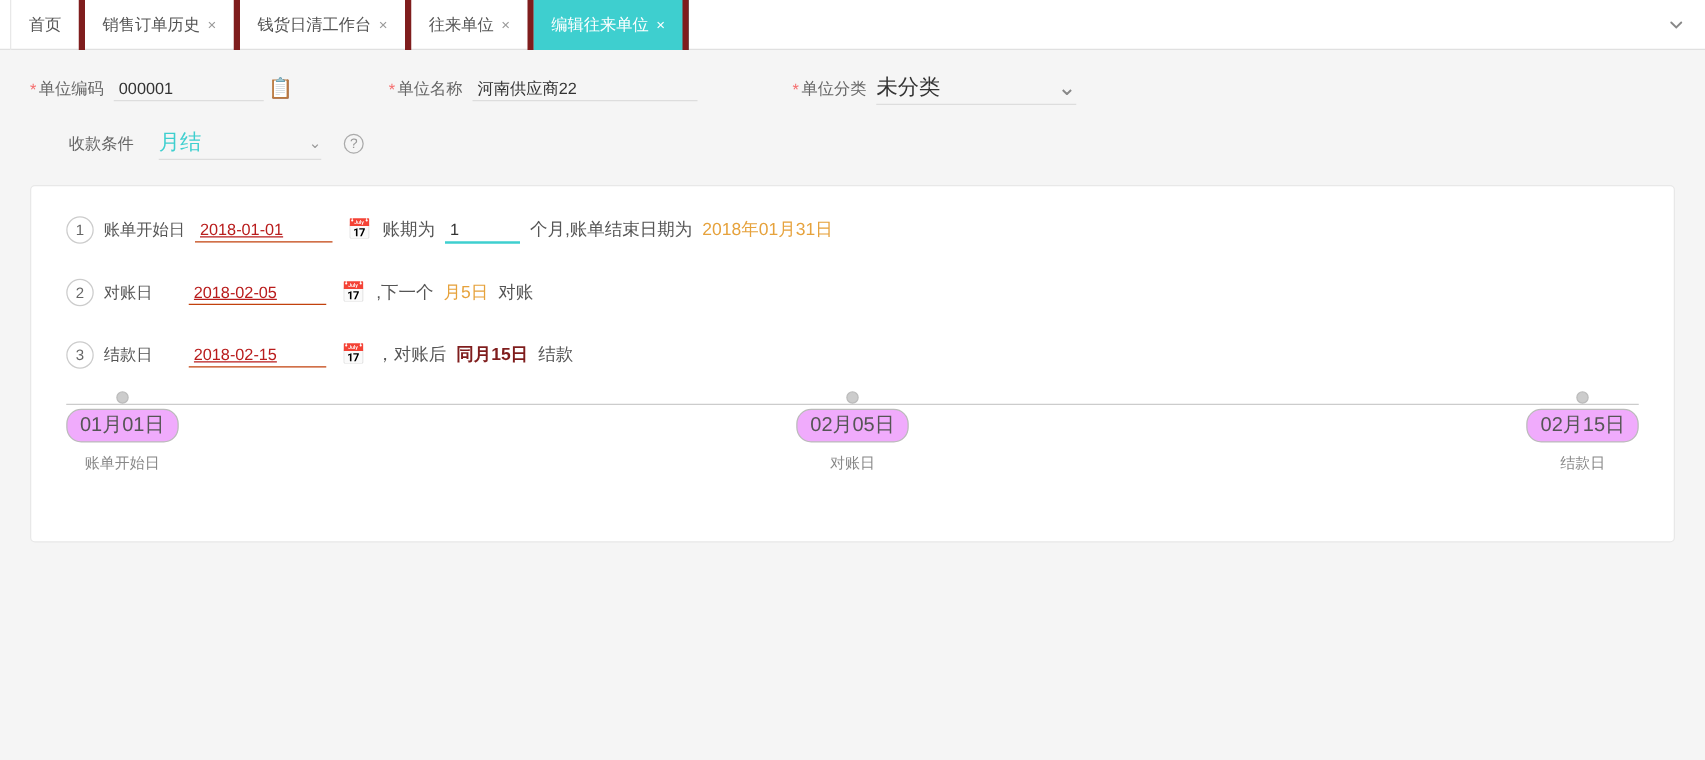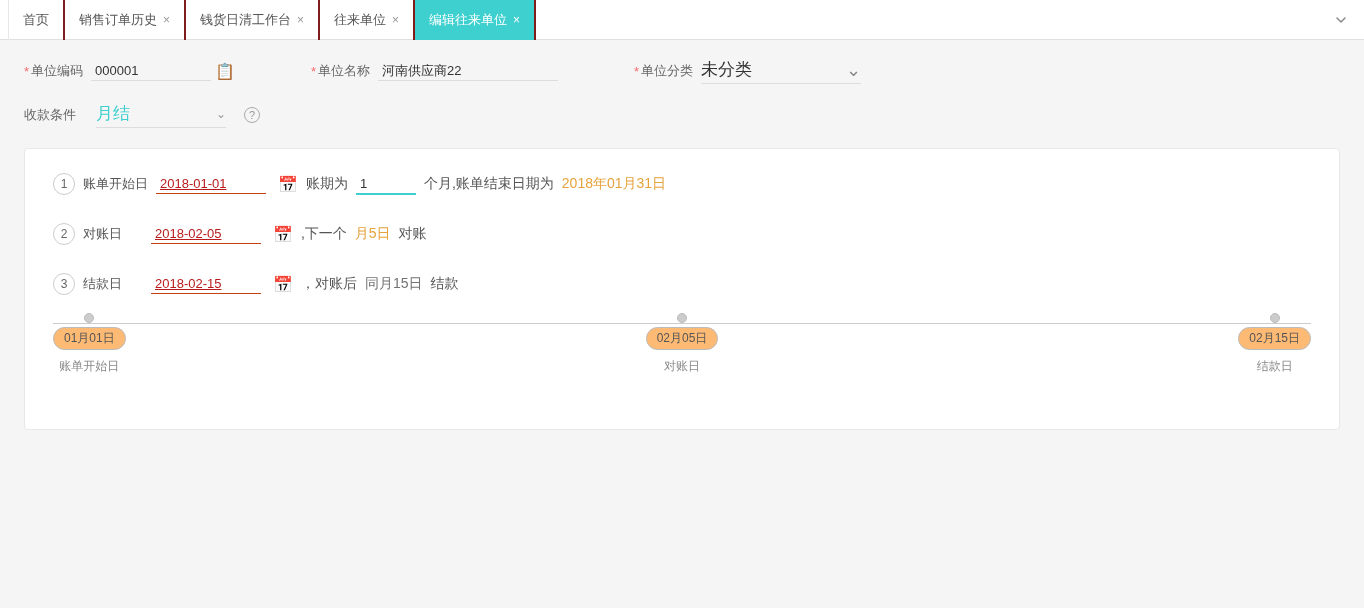--- a/index.html
+++ b/index.html
@@ -15,21 +15,21 @@
       padding: 0 8px;
     }
     .tab {
       display: flex;
       align-items: center;
       padding: 0 14px;
       height: 40px;
       cursor: pointer;
       font-size: 13px;
       color: #555;
-      border-right: 2px solid #7f1d1d;
+      border-right: 5px solid #7f1d1d;
       white-space: nowrap;
       gap: 6px;
     }
     .tab:first-child { border-left: 1px solid #e8e8e8; }
     .tab.active {
       background: #3ecfcf;
       color: #fff;
       font-weight: 500;
       align-items: center;
     }
@@ -205,21 +205,21 @@
       background: transparent;
       color: #b91c1c;
       width: 110px;
       text-decoration: underline;
     }
     .step-text {
       font-size: 14px;
       color: #555;
     }
     .highlight-orange { color: #e6a23c; }
-    .highlight-teal { color: #737373; }
+    .highlight-teal { color: #7f1d1d; font-weight: bold; }
     .step-input-num {
       border: none;
       border-bottom: 2px solid #3ecfcf;
       outline: none;
       font-size: 13px;
       padding: 2px 4px;
       background: transparent;
       color: #333;
       width: 60px;
     }
@@ -265,23 +265,23 @@
       height: 10px;
       border-radius: 50%;
       background: #ccc;
       border: 1px solid #bbb;
     }
     .timeline-dot.end { background: #ccc; }
     .timeline-badge {
       border: 1px solid #bbb;
       border-radius: 12px;
       padding: 2px 10px;
-      font-size: 12px;
-      color: #555;
-      background: #fdba74;
+      font-size: 16px;
+      color: #555;
+      background: #f0abfc;
       white-space: nowrap;
     }
     .timeline-sublabel {
       font-size: 12px;
       color: #888;
       margin-top: 4px;
     }
 
     .field-group {
       display: flex;
@@ -343,21 +343,21 @@
     <div class="field-group">
       <span class="required-star">*</span>
       <span class="form-label" style="margin-right:8px;">单位分类</span>
       <div class="form-select-wrap" style="min-width:160px;">
         <span class="form-select-value" style="color:#333;">未分类</span>
         <span class="large-dropdown-icon">⌄</span>
       </div>
     </div>
   </div>
 
-  <div class="form-row" style="margin-bottom:20px;">
+  <div class="form-row" style="margin-bottom:20px;margin-left:31px;">
     <span class="form-label" style="margin-right:8px;">收款条件</span>
     <div class="form-select-wrap" style="min-width:130px;">
       <span class="form-select-value">月结</span>
       <span class="chevron-down">⌄</span>
     </div>
     <span class="q-icon">?</span>
   </div>
 
   <div class="section-box">
 

